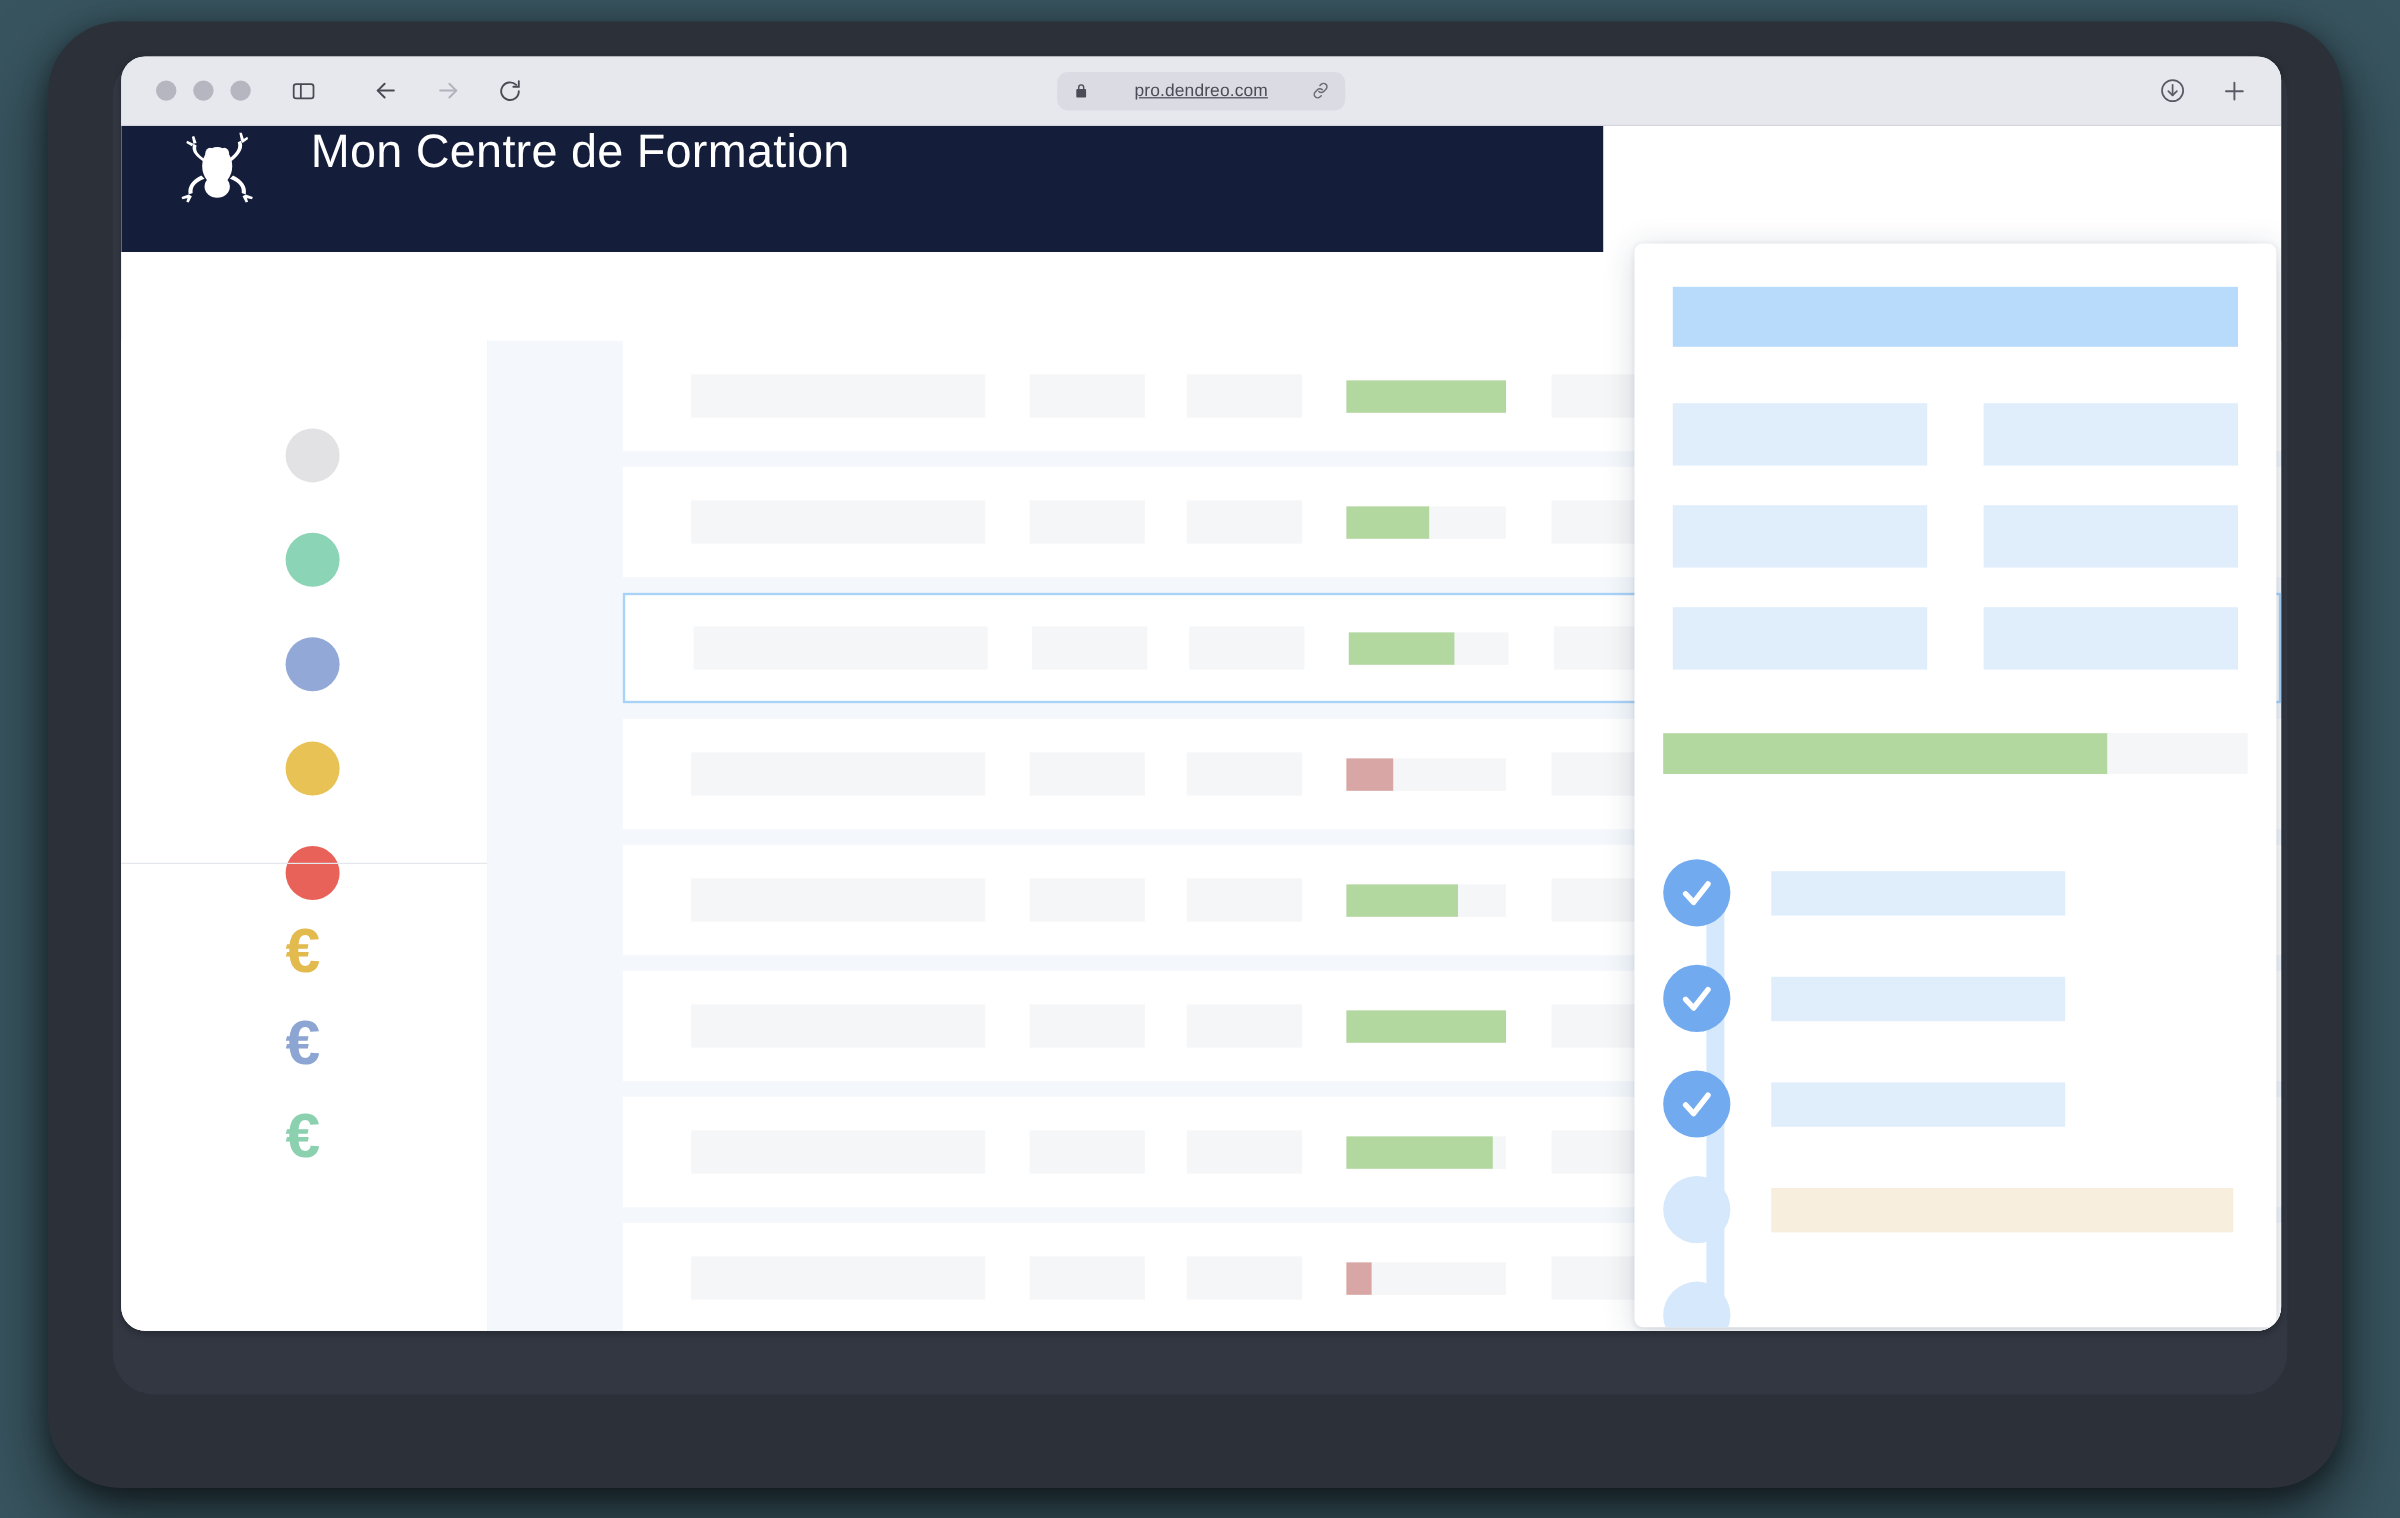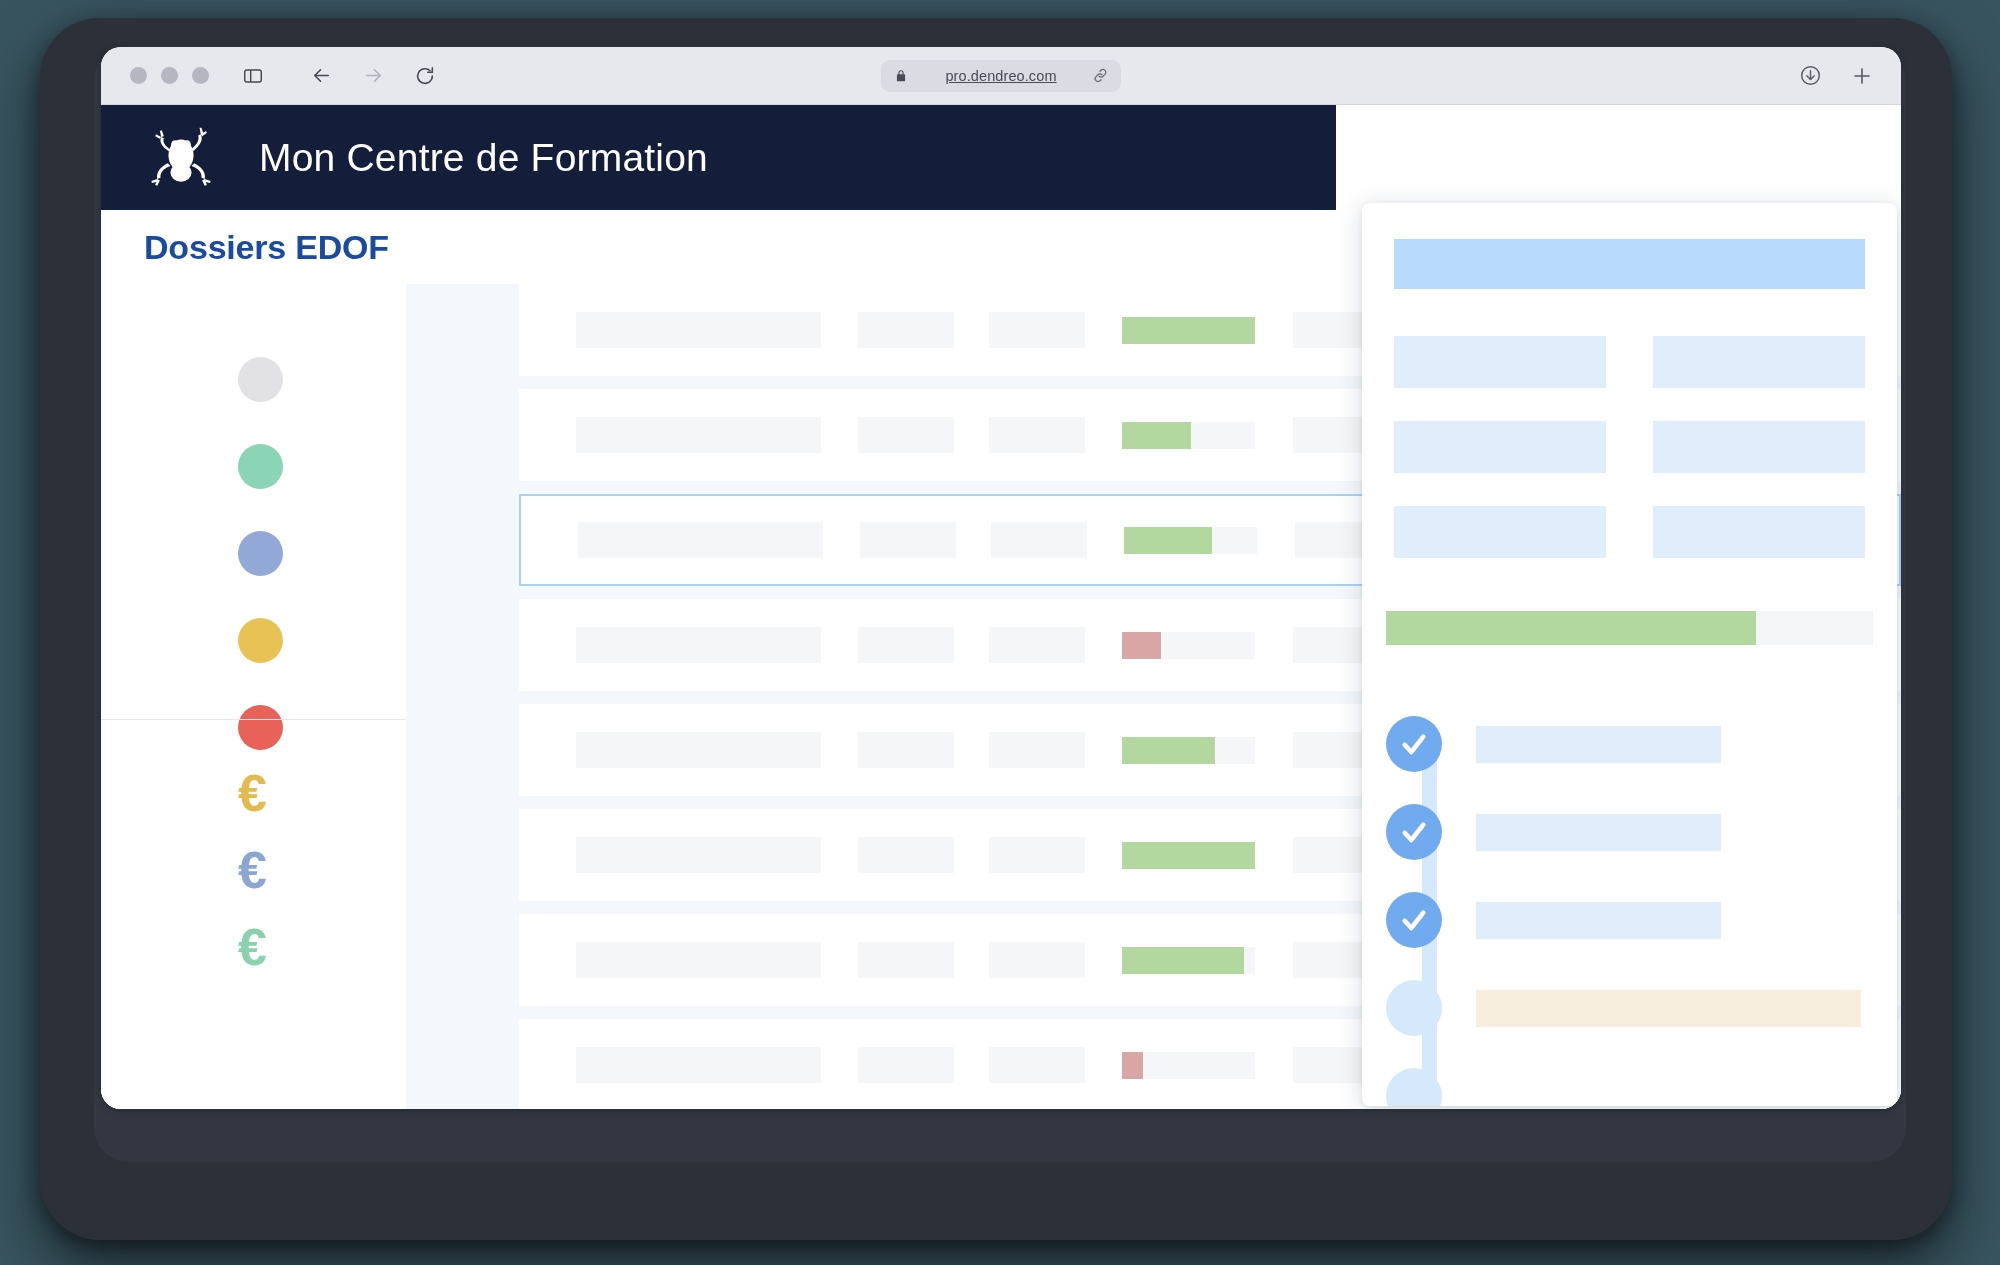--- a/index.html
+++ b/index.html
@@ -63,21 +63,21 @@
   .urlbar .link{position:absolute;right:12px;display:flex;align-items:center;}
   .url-text{font-size:14.5px;color:#4b4b57;letter-spacing:.1px;text-decoration:underline;}
 
   .chrome-right{position:absolute;right:26px;display:flex;align-items:center;gap:26px;}
 
   
   .app{position:relative;width:100%;height:1005px;background:#ffffff;}
 
   .app-header{
     position:absolute;left:0;top:0;width:1235px;height:105px;
-    background:#141d3a;display:flex;align-items:center;
+    background:#141d3a;display:flex;
   }
   .logo{margin-left:47px;width:66px;height:72px;display:block;}
   .app-title{
     margin-left:45px;color:#ffffff;font-size:39px;font-weight:400;letter-spacing:.2px;
   }
 
   .page-title-bar{
     position:absolute;left:0;top:105px;width:305px;height:74px;
     background:#ffffff;display:flex;align-items:center;
     border-bottom:1px solid #e4e7ec;
@@ -264,23 +264,20 @@
           <path d="M14 82 L11 91 L14 92 L18 84 Z"></path>
           <path d="M70 58 C82 64 88 72 86 82 L81 80 C82 72 77 66 66 62 Z"></path>
           <path d="M86 82 L95 85 L94 88 L85 86 Z"></path>
           <path d="M86 82 L89 91 L86 92 L82 84 Z"></path>
           <ellipse cx="50" cy="72" rx="16" ry="14"></ellipse>
         </g>
       </svg>
       <div class="app-title">Mon Centre de Formation</div>
     </div>
 
-    <div class="page-title-bar">
-      <div class="page-title">Dossiers EDOF</div>
-    </div>
 
     <div class="rail">
       <div class="dots">
         <div class="dot-row">
           <span class="dot" id="dot0" style="background: rgb(226, 226, 228);"></span>
         </div>
         <div class="dot-row">
           <span class="dot" id="dot1" style="background: rgb(139, 212, 181);"></span>
         </div>
         <div class="dot-row">

